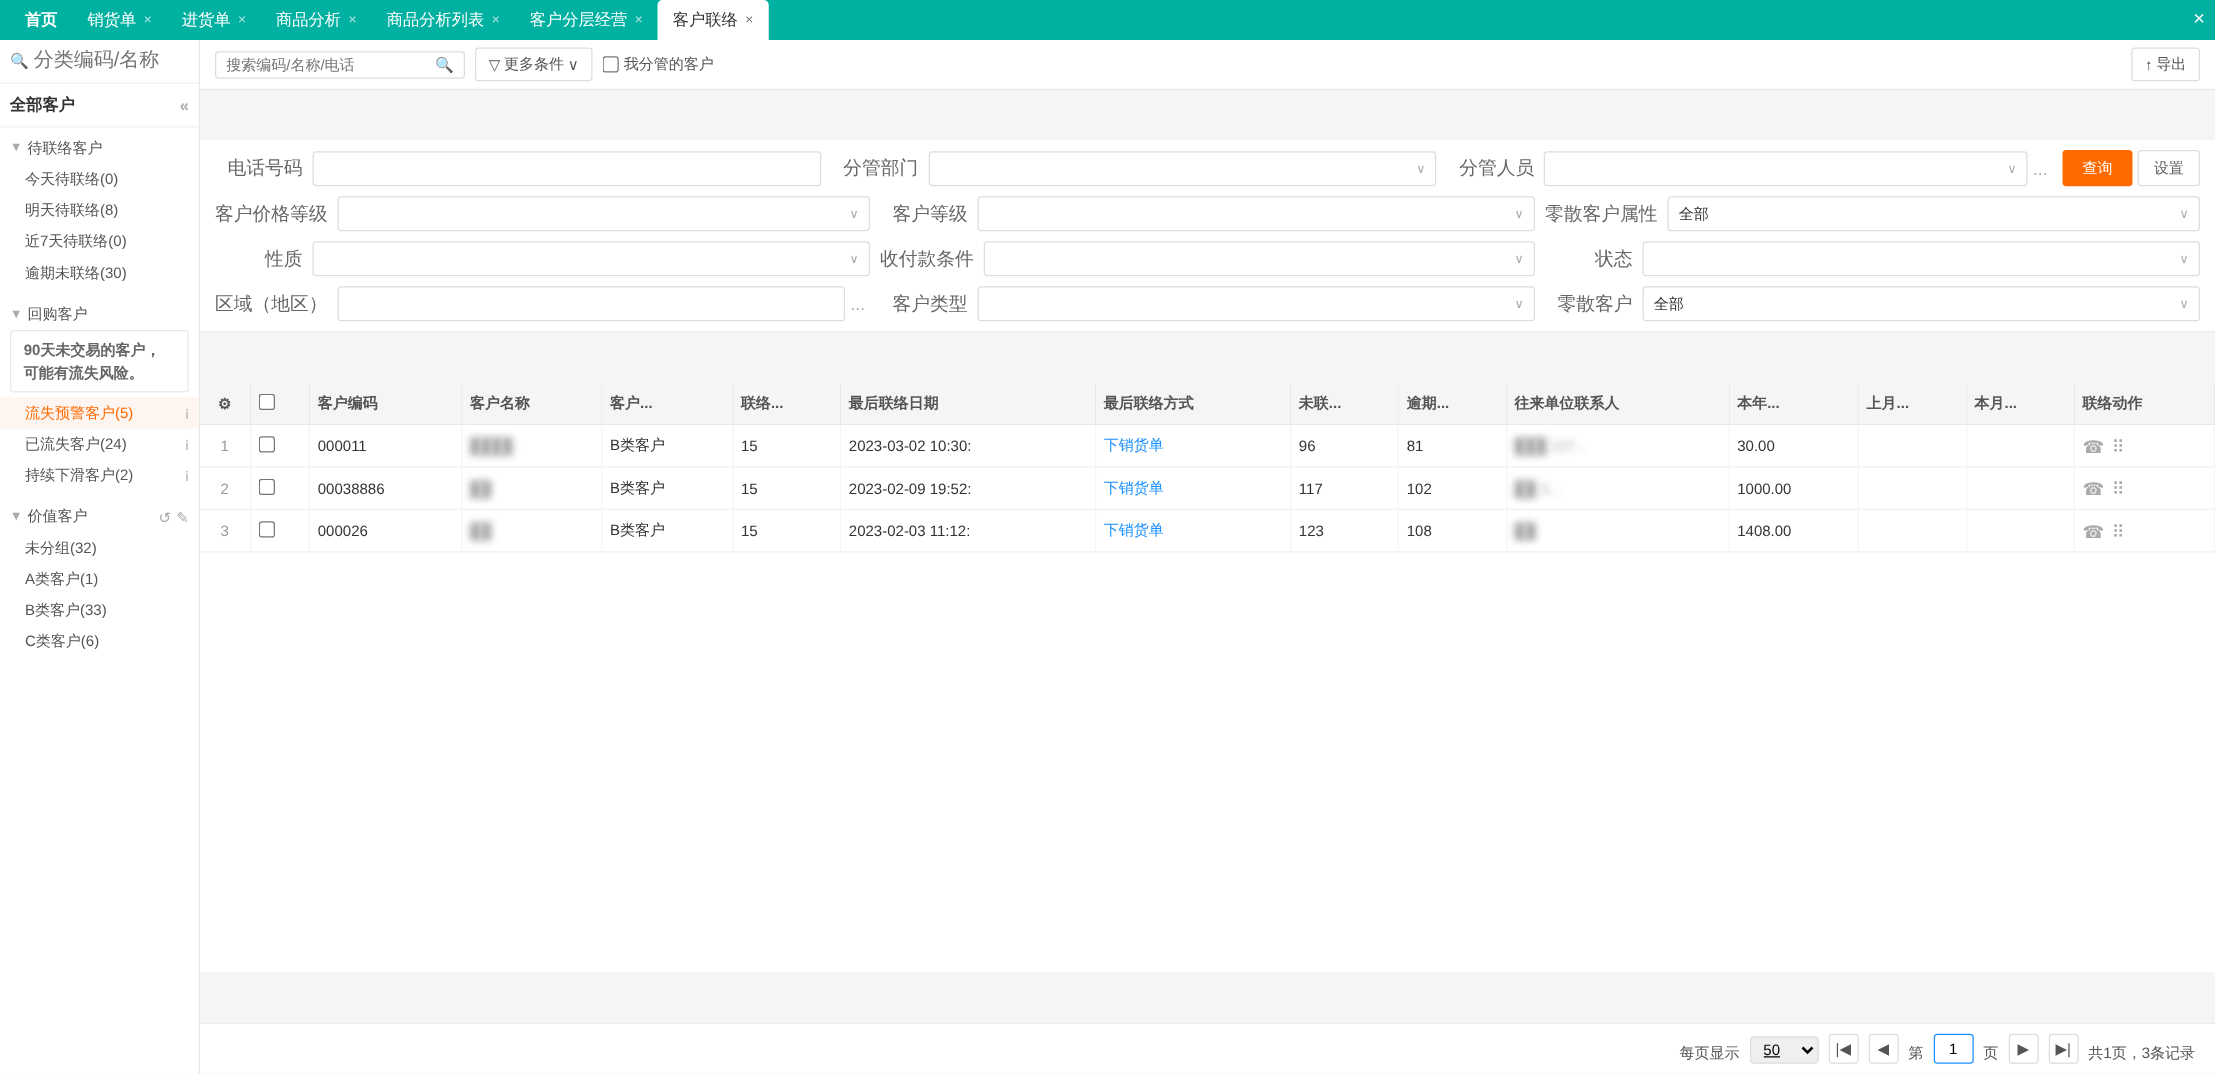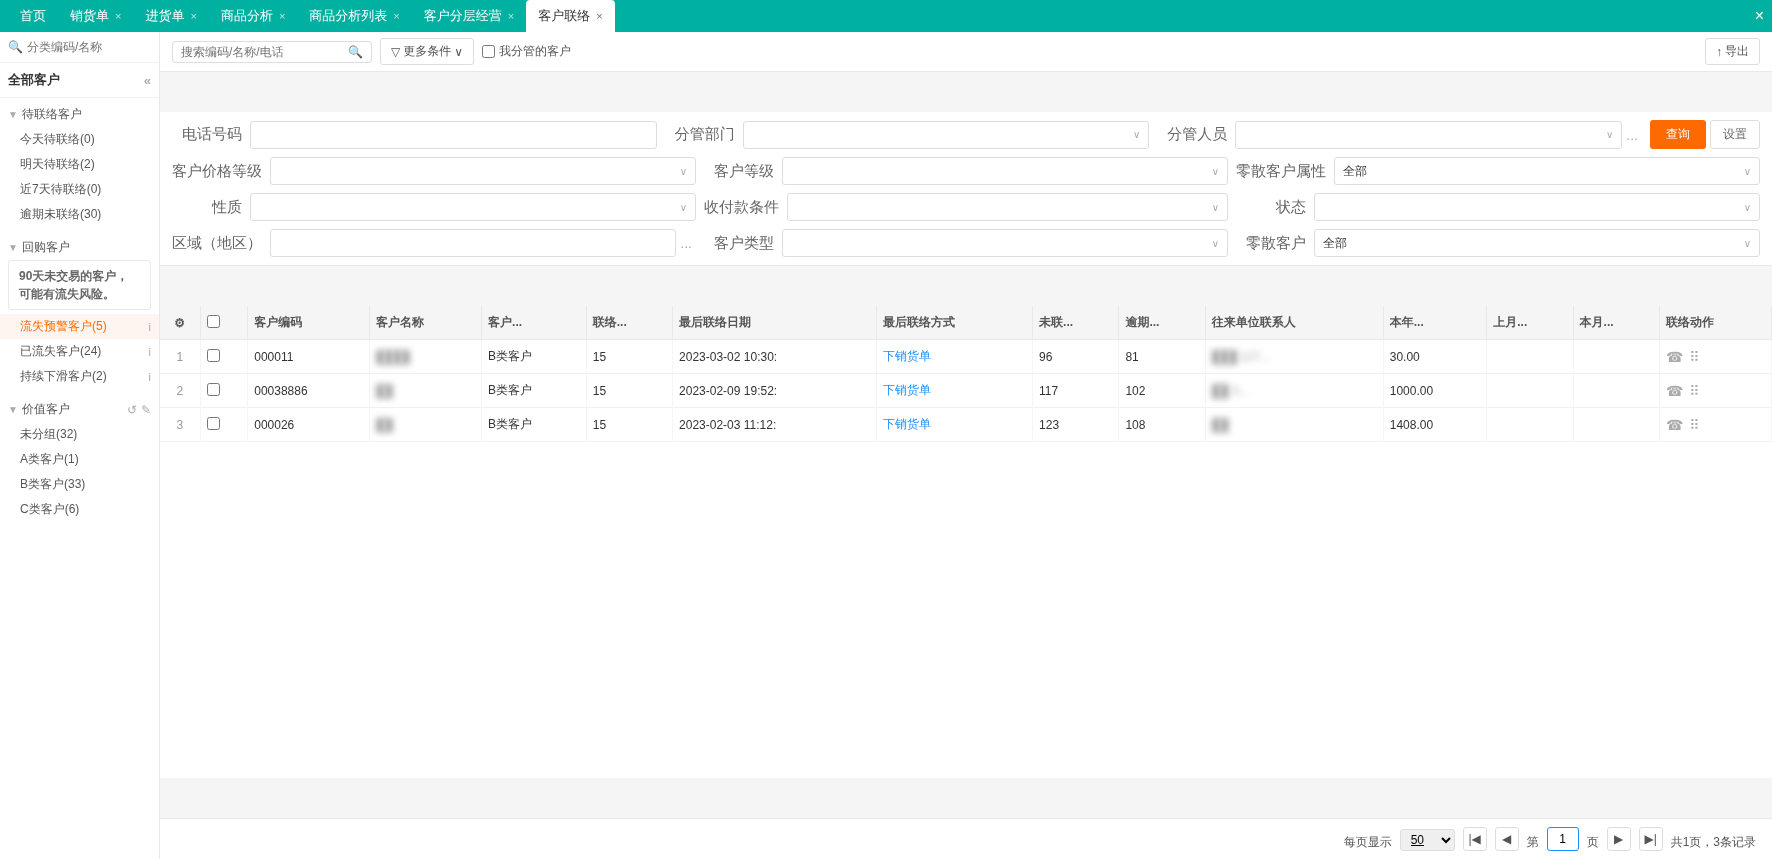--- a/index.html
+++ b/index.html
@@ -12,36 +12,36 @@
     .tab-item {
       display: flex; align-items: center; padding: 0 12px; height: 32px; color: #fff; cursor: pointer;
       font-size: 13px; white-space: nowrap; position: relative;
     }
     .tab-item.active {
       background: #fff; color: #333; border-radius: 4px 4px 0 0;
     }
     .tab-item .tab-close {
       margin-left: 6px; font-size: 11px; cursor: pointer; opacity: 0.7;
     }
-    .tab-item.home { font-weight: normal; }
+    .tab-item.home { font-weight: bold; }
     .tab-bar-right { margin-left: auto; color: #fff; font-size: 16px; cursor: pointer; }
 
     
     .main-layout { display: flex; height: calc(100vh - 32px); }
 
     
     .sidebar {
       width: 160px; min-width: 160px; background: #fff; border-right: 1px solid #e8e8e8;
       display: flex; flex-direction: column; overflow-y: auto;
     }
     .sidebar-search {
       display: flex; align-items: center; padding: 8px; border-bottom: 1px solid #f0f0f0;
     }
     .sidebar-search input {
-      border: none; outline: none; font-size: 12px; width: 100%; color: #b91c1c;
+      border: none; outline: none; font-size: 16px; width: 100%; color: #b91c1c;
     }
     .sidebar-search .search-icon { color: #aaa; margin-right: 4px; }
 
     .sidebar-header {
       display: flex; align-items: center; justify-content: space-between;
       padding: 8px 8px; font-weight: bold; font-size: 13px; color: #333;
       border-bottom: 1px solid #f0f0f0;
     }
     .sidebar-header .header-icons { display: flex; gap: 4px; color: #aaa; cursor: pointer; }
 
@@ -215,21 +215,21 @@
 
     <div class="sidebar-group">
       <div class="sidebar-group-title">
         <span class="arrow">▼</span>
         <span>待联络客户</span>
       </div>
       <div class="sidebar-item">
         <span>今天待联络(0)</span>
       </div>
       <div class="sidebar-item">
-        <span>明天待联络(2)</span>
+        <span>明天待联络(8)</span>
       </div>
       <div class="sidebar-item">
         <span>近7天待联络(0)</span>
       </div>
       <div class="sidebar-item">
         <span>逾期未联络(30)</span>
       </div>
     </div>
 
     <div class="sidebar-group">

